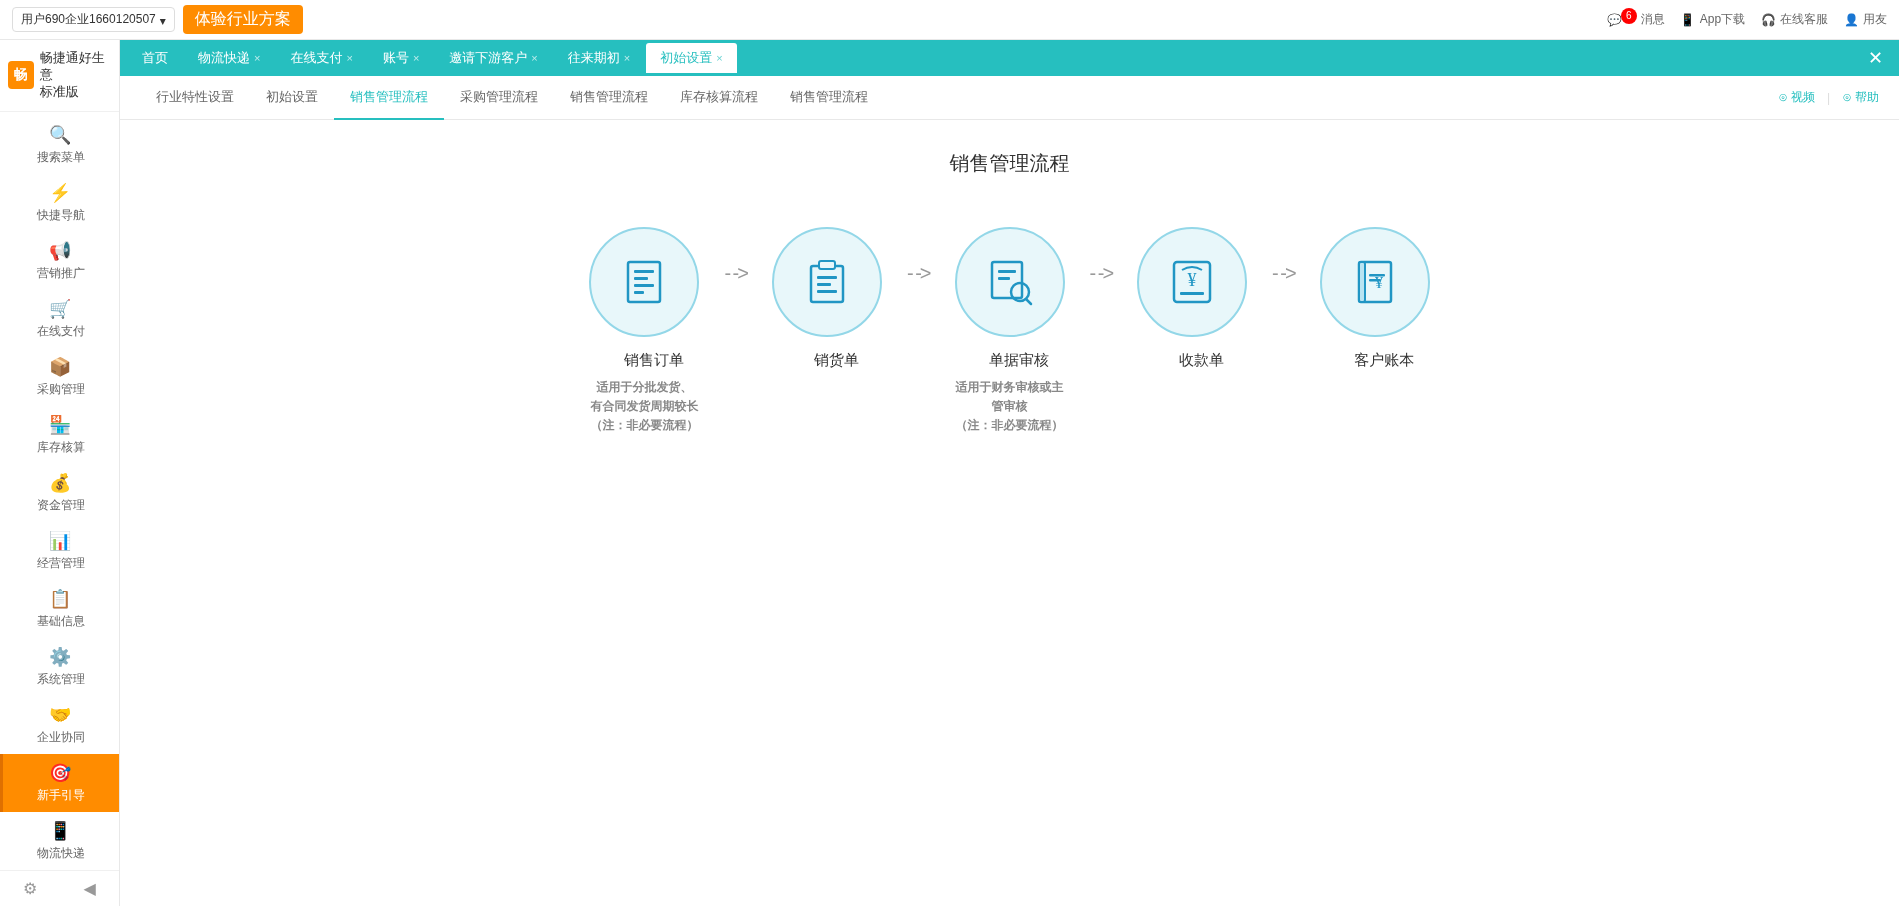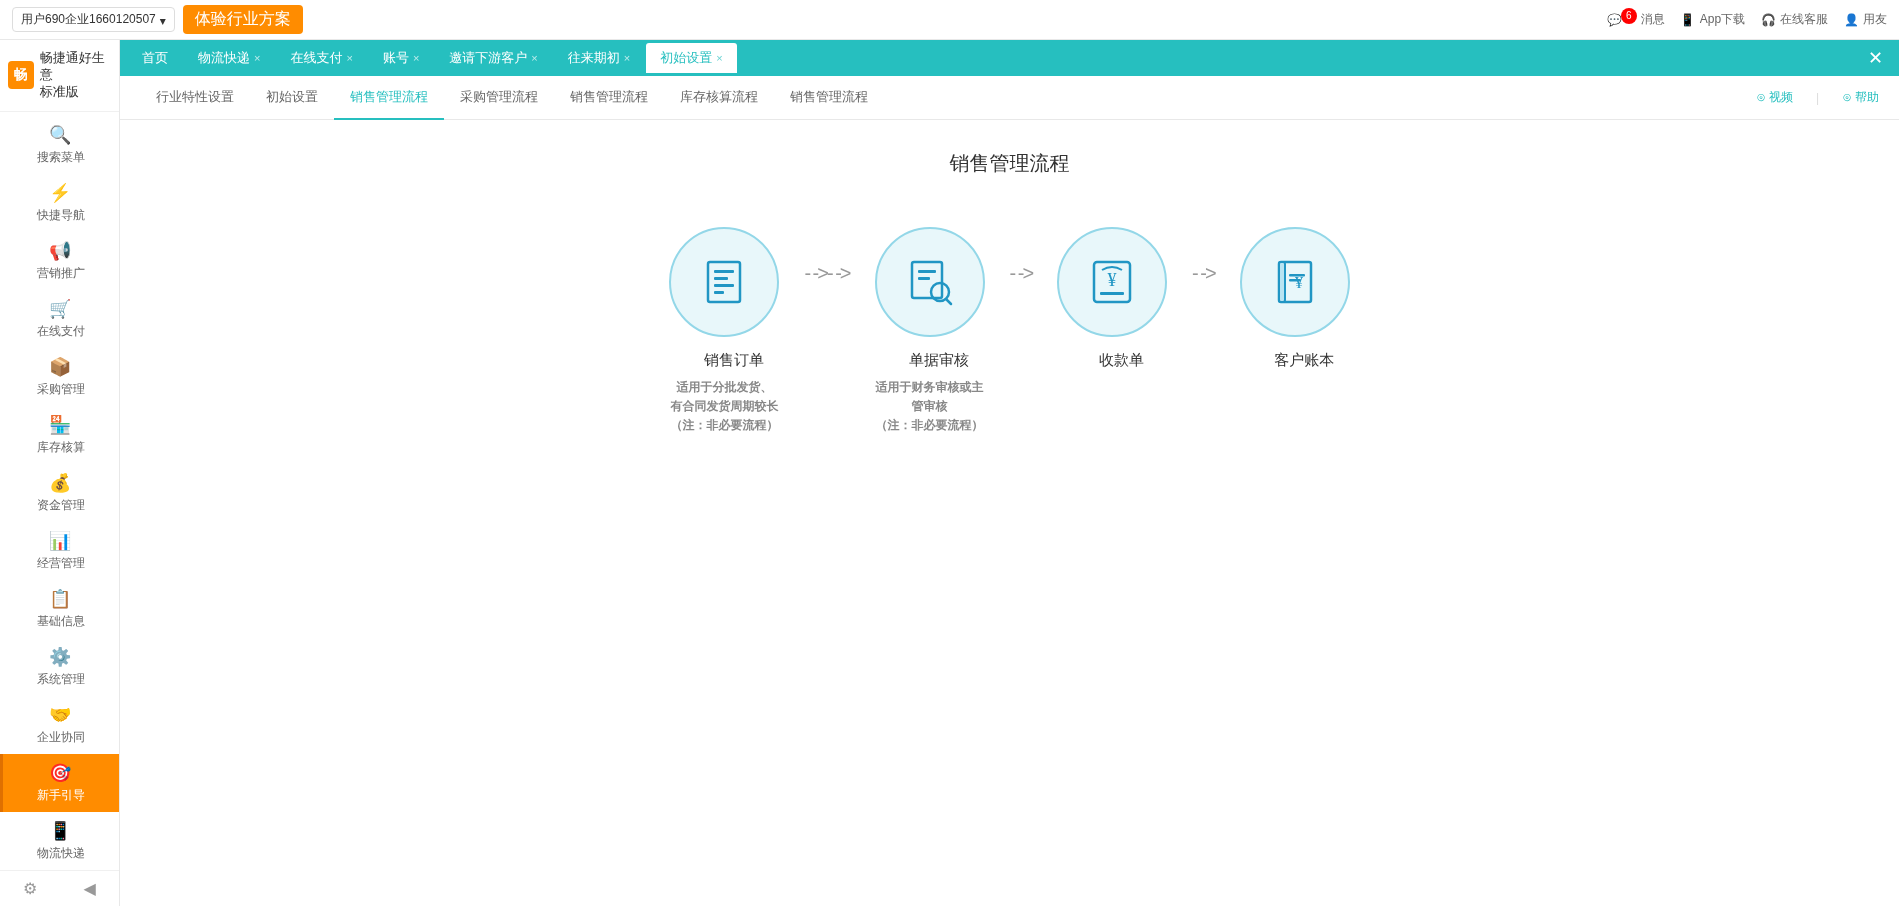--- a/index.html
+++ b/index.html
@@ -142,21 +142,21 @@
     .sub-tab {
       padding: 12px 16px;
       font-size: 13px;
       color: #666;
       cursor: pointer;
       border-bottom: 2px solid transparent;
       white-space: nowrap;
     }
     .sub-tab.active { color: #26bfbf; border-bottom-color: #26bfbf; }
 
-    .sub-tab-actions { margin-left: auto; display: flex; align-items: center; gap: 23px; font-size: 12px; color: #26bfbf; cursor: pointer; }
+    .sub-tab-actions { margin-left: auto; display: flex; align-items: center; gap: 12px; font-size: 12px; color: #26bfbf; cursor: pointer; }
 
     
     .main-content {
       flex: 1;
       background: #fff;
       padding: 30px 40px;
       overflow-y: auto;
     }
 
     .page-title {
@@ -411,20 +411,33 @@
               <rect x="16" y="28" width="20" height="3" rx="1" fill="#2196c4"></rect>
               <rect x="16" y="35" width="10" height="3" rx="1" fill="#2196c4"></rect>
             </svg>
           </div>
           <div class="flow-title">销售订单</div>
           <div class="flow-desc">适用于分批发货、<br>有合同发货周期较长<br>（注：非必要流程）</div>
         </div>
 
         <div class="flow-arrow">- -&gt;</div>
 
+        <div class="flow-step">
+          <div class="flow-circle">
+            <svg viewBox="0 0 52 52" fill="none" xmlns="http://www.w3.org/2000/svg">
+              <rect x="10" y="10" width="32" height="36" rx="2" stroke="#2196c4" stroke-width="2.5" fill="none"></rect>
+              <rect x="18" y="5" width="16" height="8" rx="2" stroke="#2196c4" stroke-width="2" fill="#e8f7fa"></rect>
+              <rect x="16" y="20" width="20" height="3" rx="1" fill="#2196c4"></rect>
+              <rect x="16" y="27" width="14" height="3" rx="1" fill="#2196c4"></rect>
+              <rect x="16" y="34" width="20" height="3" rx="1" fill="#2196c4"></rect>
+            </svg>
+          </div>
+          <div class="flow-title">销货单</div>
+          <div class="flow-desc"></div>
+        </div>
 
         <div class="flow-arrow">- -&gt;</div>
 
         <div class="flow-step">
           <div class="flow-circle">
             <svg viewBox="0 0 52 52" fill="none" xmlns="http://www.w3.org/2000/svg">
               <rect x="8" y="6" width="30" height="36" rx="2" stroke="#2196c4" stroke-width="2.5" fill="none"></rect>
               <rect x="14" y="14" width="18" height="3" rx="1" fill="#2196c4"></rect>
               <rect x="14" y="21" width="12" height="3" rx="1" fill="#2196c4"></rect>
               <circle cx="36" cy="36" r="9" stroke="#2196c4" stroke-width="2.5" fill="none"></circle>

